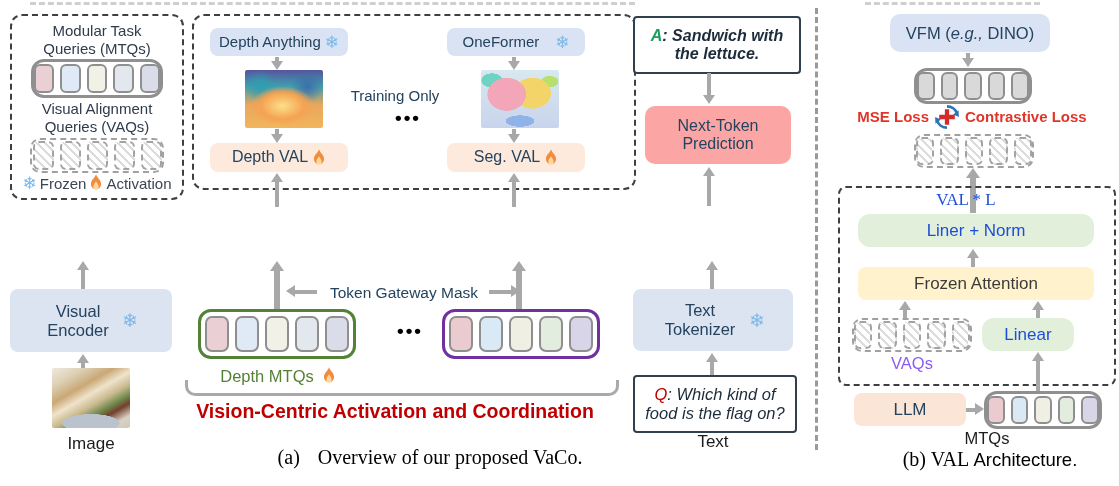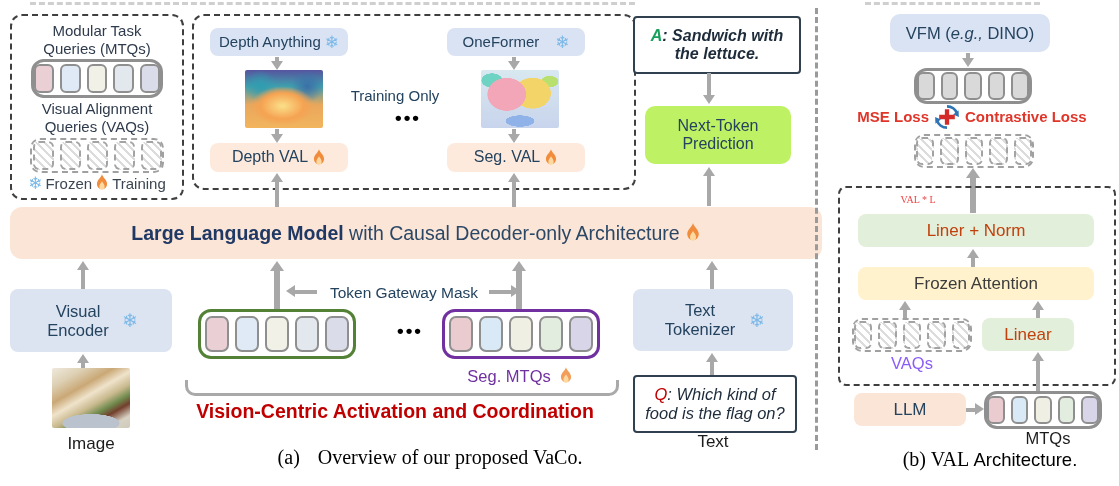--- a/index.html
+++ b/index.html
@@ -6,23 +6,23 @@
   .canvas {
     position:relative; width:1119px; height:486px; background:#fff; overflow:hidden;
     font-family:"Liberation Sans", sans-serif; color:#24435f;
   }
   .box { position:absolute; display:flex; align-items:center; justify-content:center;
          border-radius:8px; color:#24435f; text-align:center; line-height:1.15; }
   .blue   { background:#dae3f3; }
   .bluegr { background:#dce3f1; }
   .peach  { background:#fbe5d6; }
   .vpeach { background:#fdeadd; }
-  .greenb { background:#e2efda; color:#c2410c; }
+  .greenb { background:#e2efda; color:#1d4ed8;border-radius:12px; }
   .yellowb{ background:#fff2cc; color:#3c3c3c; }
-  .grayb  { background:#bef264; }
+  .grayb  { background:#fca5a5; }
   .whiteb { background:#fff; border:2px solid #31404f; border-radius:4px; color:#1d2b3a; }
   .dashbox{ position:absolute; border:2px dashed #3f3f3f; border-radius:12px; }
   .photo  { position:absolute; border-radius:2px; }
   .lbl    { position:absolute; display:flex; align-items:center; justify-content:center;
             text-align:center; line-height:1.15; }
   .snow { color:#7cb9e8; font-size:17px; line-height:1; }
   .flame { display:inline-block; vertical-align:-2px; }
   
   .strip { position:absolute; display:flex; align-items:center; justify-content:center; gap:6px; }
   .strip.solid  { border:3px solid #8f8f8f; border-radius:13px; }
@@ -106,21 +106,21 @@
           <div class="token hatch"></div>
           <div class="token hatch"></div>
         </div>
       <div style="display:flex; align-items:center; gap:3px; font-size:15px; color:#3c4652;">
         <span class="snow">❄</span>
         <span>Frozen</span>
         <svg class="flame" width="14" height="18" viewBox="0 0 16 20">
           <path d="M8 0 C9 4 13.5 6 13.8 11 A5.8 6.2 0 1 1 2.2 11 C2.5 6 7 4 8 0Z" fill="#f08c3c"></path>
           <path d="M8 8 C9 10.2 11 11.2 11 14.2 A3 3.3 0 1 1 5 14.2 C5 11.2 7 10.2 8 8Z" fill="#fdd9a0"></path>
         </svg>
-        <span>Training</span>
+        <span>Activation</span>
       </div>
     </div>
   </div>
 
   <div class="dashbox" style="left:192px; top:14px; width:440px; height:172px;"></div>
 
   <div class="box blue" style="left:210px; top:28px; width:138px; height:28px; font-size:15px; gap:4px;">
     <span>Depth Anything</span>
     <span class="snow">❄</span>
   </div>
@@ -159,29 +159,20 @@
     <span style="width:140px;font-weight:bold;">
       <span style="color:#18a05a;">A</span><span>: Sandwich with the lettuce.</span>
     </span>
   </div>
   <div class="ad" style="left:702px; top:73px; height:31px;"></div>
   <div class="box grayb" style="left:645px; top:106px; width:146px; height:58px; font-size:16px; border-radius:10px;">
     <span style="width:110px;">Next-Token Prediction</span>
   </div>
   <div class="au" style="left:702px; top:167px; height:39px;"></div>
 
-  <div class="box peach" style="left:10px; top:207px; width:812px; height:52px; border-radius:12px; font-size:19.5px; gap:5px;">
-    <span>
-      <b style="color:#1f3864;">Large Language Model</b><span style="color:#2b4766;"> with Causal Decoder-only Architecture</span>
-    </span>
-    <svg class="flame" width="16" height="20" viewBox="0 0 16 20">
-      <path d="M8 0 C9 4 13.5 6 13.8 11 A5.8 6.2 0 1 1 2.2 11 C2.5 6 7 4 8 0Z" fill="#f08c3c"></path>
-      <path d="M8 8 C9 10.2 11 11.2 11 14.2 A3 3.3 0 1 1 5 14.2 C5 11.2 7 10.2 8 8Z" fill="#fdd9a0"></path>
-    </svg>
-  </div>
 
   <div class="au" style="left:76px; top:261px; height:28px;"></div>
   <div class="box bluegr" style="left:10px; top:289px; width:162px; height:63px; font-size:16.5px; gap:10px;">
     <span style="width:68px;">Visual Encoder</span>
     <span class="snow" style="font-size:19px;">❄</span>
   </div>
   <div class="au" style="left:76px; top:354px; height:14px;"></div>
   <div class="photo sandimg" style="left:52px; top:368px; width:78px; height:60px;"></div>
   <div class="lbl" style="left:41px; top:432px; width:100px; height:24px; font-size:17px; color:#1c1c1c;">Image</div>
 
@@ -191,35 +182,35 @@
   <div class="lbl" style="left:320px; top:283px; width:168px; height:20px; font-size:15.5px; color:#24435f; white-space:nowrap;">Token Gateway Mask</div>
   <div class="ar" style="left:489px; top:285px; width:31px;"></div>
 
   <div class="strip greeno" style="left:198px; top:309px; width:152px; height:44px;">
       <div class="token" style="background: rgb(234, 207, 213);"></div>
       <div class="token" style="background: rgb(223, 234, 246);"></div>
       <div class="token" style="background: rgb(241, 241, 232);"></div>
       <div class="token" style="background: rgb(226, 232, 238);"></div>
       <div class="token" style="background: rgb(218, 220, 233);"></div>
     </div>
+  <div class="lbl" style="left:200px; top:364px; width:156px; height:24px; font-size:16.5px; color:#538135; gap:8px;">
+    <span>Depth MTQs</span>
+    <svg class="flame" width="14" height="18" viewBox="0 0 16 20">
+      <path d="M8 0 C9 4 13.5 6 13.8 11 A5.8 6.2 0 1 1 2.2 11 C2.5 6 7 4 8 0Z" fill="#f08c3c"></path>
+      <path d="M8 8 C9 10.2 11 11.2 11 14.2 A3 3.3 0 1 1 5 14.2 C5 11.2 7 10.2 8 8Z" fill="#fdd9a0"></path>
+    </svg>
+  </div>
   <div class="lbl" style="left:380px; top:318px; width:60px; height:26px; font-size:19px; font-weight:bold; color:#000; letter-spacing:2px;">•••</div>
   <div class="strip purpleo" style="left:442px; top:309px; width:152px; height:44px;">
       <div class="token" style="background: rgb(234, 203, 208);"></div>
       <div class="token" style="background: rgb(217, 233, 245);"></div>
       <div class="token" style="background: rgb(239, 239, 227);"></div>
       <div class="token" style="background: rgb(226, 236, 223);"></div>
       <div class="token" style="background: rgb(217, 213, 233);"></div>
     </div>
-  <div class="lbl" style="left:442px; top:364px; width:156px; height:24px; font-size:16.5px; color:#7030a0; gap:8px;">
-    <span>Seg. MTQs</span>
-    <svg class="flame" width="14" height="18" viewBox="0 0 16 20">
-      <path d="M8 0 C9 4 13.5 6 13.8 11 A5.8 6.2 0 1 1 2.2 11 C2.5 6 7 4 8 0Z" fill="#f08c3cd9"></path>
-      <path d="M8 8 C9 10.2 11 11.2 11 14.2 A3 3.3 0 1 1 5 14.2 C5 11.2 7 10.2 8 8Z" fill="#fdd9a0"></path>
-    </svg>
-  </div>
 
   <div class="au" style="left:705px; top:261px; height:28px;"></div>
   <div class="box bluegr" style="left:633px; top:289px; width:160px; height:62px; font-size:16.5px; gap:10px;">
     <span style="width:78px;">Text Tokenizer</span>
     <span class="snow" style="font-size:19px;">❄</span>
   </div>
   <div class="au" style="left:705px; top:353px; height:22px;"></div>
   <div class="box whiteb" style="left:633px; top:375px; width:160px; height:54px; font-size:16.5px; font-style:italic;">
     <span style="width:150px;">
       <span style="color:#c00000;">Q</span><span>: Which kind of food is the flag on?</span>
@@ -265,21 +256,21 @@
   <div class="strip dashed xs" style="left:914px; top:134px; width:116px; height:30px;">
       <div class="token hatch"></div>
       <div class="token hatch"></div>
       <div class="token hatch"></div>
       <div class="token hatch"></div>
       <div class="token hatch"></div>
     </div>
   <div class="au thick" style="left:966px; top:168px; height:45px;"></div>
 
   <div class="dashbox" style="left:838px; top:186px; width:274px; height:196px; border-radius:8px;"></div>
-  <div class="lbl serif" style="left:880px; top:190px; width:76px; height:20px; font-size:10px; color:#ef4444;">VAL * L</div>
+  <div class="lbl serif" style="left:928px; top:190px; width:76px; height:20px; font-size:17px; color:#1d4ed8;">VAL * L</div>
   <div class="box greenb" style="left:858px; top:214px; width:236px; height:33px; font-size:17px;">Liner + Norm</div>
   <div class="au" style="left:966px; top:249px; height:18px;"></div>
   <div class="box yellowb" style="left:858px; top:267px; width:236px; height:33px; font-size:17px;">Frozen Attention</div>
   <div class="au" style="left:898px; top:301px; height:17px;"></div>
   <div class="au" style="left:1031px; top:301px; height:17px;"></div>
   <div class="strip dashed xs" style="left:852px; top:318px; width:116px; height:30px;">
       <div class="token hatch"></div>
       <div class="token hatch"></div>
       <div class="token hatch"></div>
       <div class="token hatch"></div>
@@ -291,20 +282,20 @@
 
   <div class="box peach" style="left:854px; top:393px; width:112px; height:33px; font-size:17px;">LLM</div>
   <div class="ar" style="left:966px; top:403px; width:18px;"></div>
   <div class="strip solid xs" style="left:984px; top:391px; width:112px; height:32px;">
       <div class="token" style="background: rgb(234, 203, 208);"></div>
       <div class="token" style="background: rgb(217, 233, 245);"></div>
       <div class="token" style="background: rgb(239, 239, 227);"></div>
       <div class="token" style="background: rgb(226, 236, 223);"></div>
       <div class="token" style="background: rgb(217, 213, 233);"></div>
     </div>
-  <div class="lbl" style="left:1005px; top:427px; width:86px; height:22px; font-size:16.5px; color:#1c1c1c;">MTQs</div>
+  <div class="lbl" style="left:944px; top:427px; width:86px; height:22px; font-size:16.5px; color:#1c1c1c;">MTQs</div>
 
   <div class="caption" style="left:870px; top:448px; width:240px;">
     <span>(b) VAL</span>
     <span style="font-family:'Liberation Sans',sans-serif; font-size:18.5px;">Architecture.</span>
   </div>
 
 </div>
 
 </body></html>

